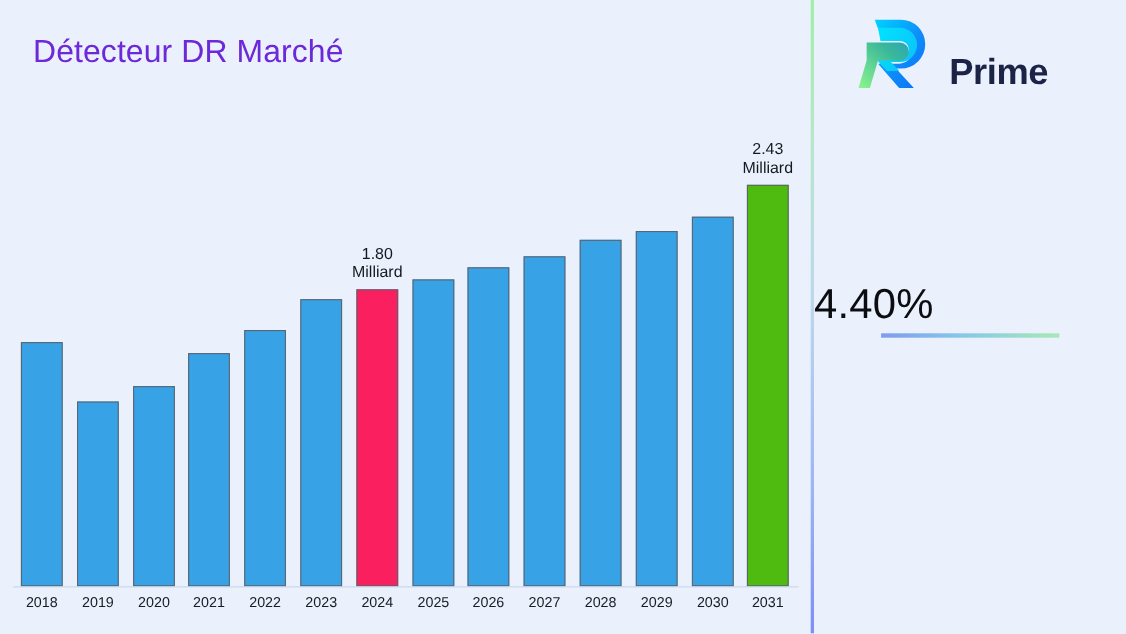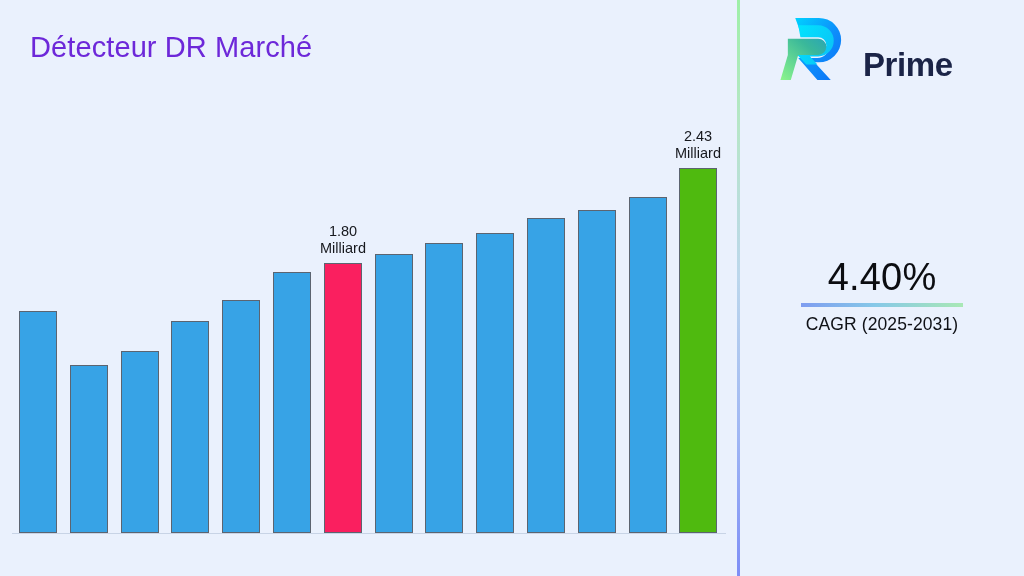--- a/index.html
+++ b/index.html
@@ -141,21 +141,21 @@
     line-height: 0.98;
     letter-spacing: -0.4px;
   }
   #logo-wordmark .l2 { display: block; margin-top: 32px; }
 
   #cagr-block {
     position: absolute;
     left: 0;
     top: 255px;
     width: 284px;
-    text-align: center;
+    text-align: left;
   }
   #cagr-value {
     font-size: 38px;
     color: #0c0d11;
     font-weight: 400;
     letter-spacing: 0.2px;
     line-height: 44px;
   }
   #cagr-rule {
     width: 162px;
@@ -227,20 +227,36 @@
             <div class="bar highlight-forecast" title="2031: 2.43 Milliard" style="height: 365px;"></div>
             <div class="bar-label" style="bottom: 371px;">
               <span class="v">2.43</span>
               <span class="u">Milliard</span>
             </div>
           </div>
         </div>
       <div id="baseline"></div>
     </div>
 
+    <div id="x-axis">
+        <div class="x-tick" style="left: 8px;">2018</div>
+        <div class="x-tick" style="left: 59px;">2019</div>
+        <div class="x-tick" style="left: 110px;">2020</div>
+        <div class="x-tick" style="left: 160px;">2021</div>
+        <div class="x-tick" style="left: 211px;">2022</div>
+        <div class="x-tick" style="left: 262px;">2023</div>
+        <div class="x-tick" style="left: 313px;">2024</div>
+        <div class="x-tick" style="left: 364px;">2025</div>
+        <div class="x-tick" style="left: 414px;">2026</div>
+        <div class="x-tick" style="left: 465px;">2027</div>
+        <div class="x-tick" style="left: 516px;">2028</div>
+        <div class="x-tick" style="left: 567px;">2029</div>
+        <div class="x-tick" style="left: 618px;">2030</div>
+        <div class="x-tick" style="left: 668px;">2031</div>
+      </div>
   </section>
 
   <div id="divider"></div>
 
   <aside id="brand-panel">
 
     <div id="logo-row">
       <svg id="logo-mark" viewBox="0 0 100 100">
         <defs>
           <linearGradient id="gBlue" x1="0" y1="0" x2="1" y2="1">
@@ -266,17 +282,16 @@
         <path d="M16 36 H57 a11 11 0 0 1 0 22 H30 l-10 34 H6 L16 58 Z" fill="url(#gGreen)"></path>
       </svg>
       <div id="logo-wordmark">
         <span class="l2">Prime</span>
       </div>
     </div>
 
     <div id="cagr-block">
       <div id="cagr-value">4.40%</div>
       <div id="cagr-rule"></div>
-      <div id="cagr-caption">CAGR (2025-2031)</div>
     </div>
 
   </aside>
 </div>
 
 </body></html>

